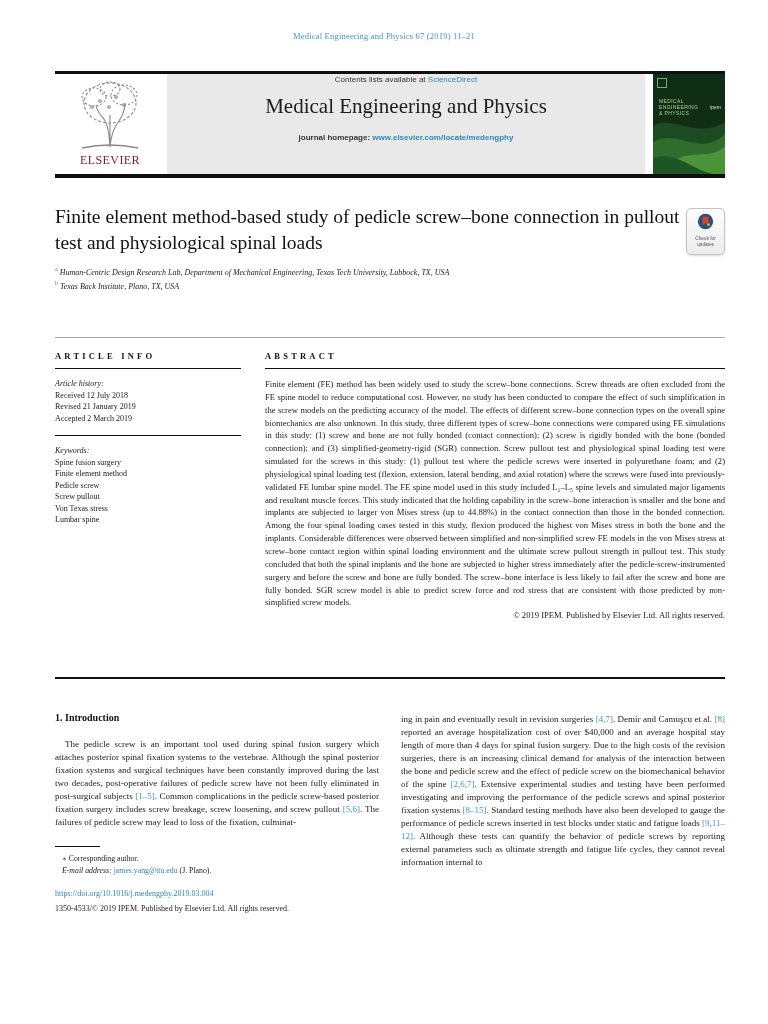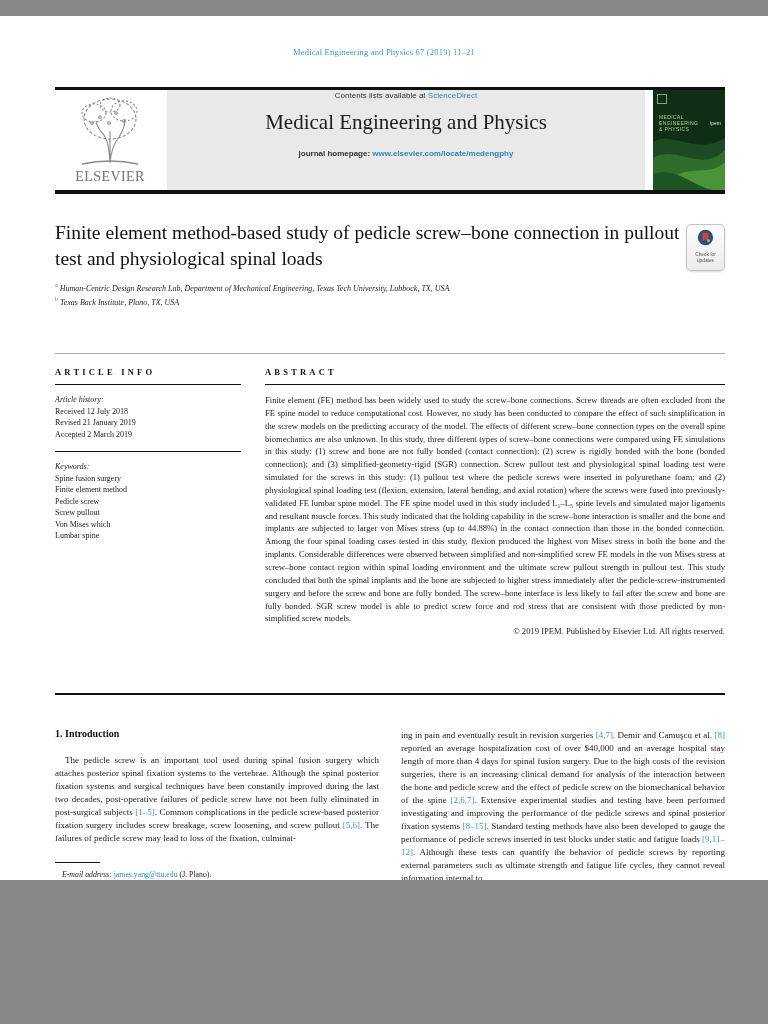--- a/index.html
+++ b/index.html
@@ -1,34 +1,34 @@
 <!DOCTYPE html>
 <html><head>
 <meta charset="utf-8">
 <style>
   html,body{margin:0;padding:0;background:#888;}
   .page{
-    position:relative;width:768px;height:864px;background:#ffffff;
+    position:relative;width:768px;height:1024px;background:#ffffff;
     font-family:"Liberation Serif","DejaVu Serif",serif;color:#1a1a1a;
-    overflow:hidden;margin:16px auto;
+    overflow:hidden;margin:0 auto;
   }
   .accent{color:#2e86b8;}
   
   .running-head{
     position:absolute;top:31px;left:0;width:100%;text-align:center;
     font-size:8.5px;color:#3f96c5;letter-spacing:.2px;
   }
   
   .header-wrap{position:absolute;left:55px;top:71px;width:670px;}
   .bar{background:#101010;width:100%;}
   .bar-top{height:3px;}
   .bar-bottom{height:4px;}
   .header-row{display:flex;align-items:stretch;height:100px;}
   .logo-area{width:110px;position:relative;padding-top:3px;box-sizing:border-box;text-align:center;}
-  .elsevier-word{font-size:14px;color:#737373;letter-spacing:.4px;margin-top:-2px;font-family:"Liberation Serif",serif;}
+  .elsevier-word{font-size:12px;color:#7f1d1d;letter-spacing:.4px;margin-top:-2px;font-family:"Liberation Serif",serif;}
   .mid-box{flex:1;background:#e9e9e9;text-align:center;padding-top:1px;box-sizing:border-box;margin-left:2px;}
   .contents-line{font-size:8px;color:#333;font-family:"Liberation Sans",sans-serif;}
   .journal-title{font-size:21px;color:#1c1c1c;margin-top:10px;font-family:"Liberation Serif",serif;}
   .homepage-line{font-size:8px;color:#333;font-family:"Liberation Sans",sans-serif;font-weight:bold;margin-top:14px;}
   .link{color:#2e86b8;text-decoration:none;cursor:pointer;}
   .cover-area{width:72px;margin-left:8px;position:relative;background:#0f2e14;height:100px;overflow:hidden;}
   .cover-title{position:absolute;left:6px;top:24px;width:40px;font-size:5px;line-height:6px;
     color:#a8d49e;font-family:"Liberation Sans",sans-serif;letter-spacing:.4px;}
   .cover-brand{position:absolute;right:4px;top:30px;font-size:5px;color:#cfe4c8;font-family:"Liberation Sans",sans-serif;}
   .cover-chip{position:absolute;left:4px;top:4px;width:8px;height:8px;border:1px solid #9fbf9a;opacity:.8;}
@@ -155,39 +155,40 @@
       <div class="ital-label">Article history:</div>
       <div class="info-line">Received 12 July 2018</div>
       <div class="info-line">Revised 21 January 2019</div>
       <div class="info-line">Accepted 2 March 2019</div>
       <div class="mid-rule"></div>
       <div class="ital-label">Keywords:</div>
       <div class="info-line">Spine fusion surgery</div>
       <div class="info-line">Finite element method</div>
       <div class="info-line">Pedicle screw</div>
       <div class="info-line">Screw pullout</div>
-      <div class="info-line">Von Mises which</div>
+      <div class="info-line">Von Texas stress</div>
       <div class="info-line">Lumbar spine</div>
     </div>
     <div class="abs-col">
       <div class="sec-head">ABSTRACT</div>
       <div class="head-rule"></div>
       <p class="abs-text">Finite element (FE) method has been widely used to study the screw–bone connections. Screw threads are often excluded from the FE spine model to reduce computational cost. However, no study has been conducted to compare the effect of such simplification in the screw models on the predicting accuracy of the model. The effects of different screw–bone connection types on the overall spine biomechanics are also unknown. In this study, three different types of screw–bone connections were compared using FE simulations in this study: (1) screw and bone are not fully bonded (contact connection); (2) screw is rigidly bonded with the bone (bonded connection); and (3) simplified-geometry-rigid (SGR) connection. Screw pullout test and physiological spinal loading test were simulated for the screws in this study: (1) pullout test where the pedicle screws were inserted in polyurethane foam; and (2) physiological spinal loading test (flexion, extension, lateral bending, and axial rotation) where the screws were fused into previously-validated FE lumbar spine model. The FE spine model used in this study included L₁–L₅ spine levels and simulated major ligaments and resultant muscle forces. This study indicated that the holding capability in the screw–bone interaction is smaller and the bone and implants are subjected to larger von Mises stress (up to 44.88%) in the contact connection than those in the bonded connection. Among the four spinal loading cases tested in this study, flexion produced the highest von Mises stress in both the bone and the implants. Considerable differences were observed between simplified and non-simplified screw FE models in the von Mises stress at screw–bone contact region within spinal loading environment and the ultimate screw pullout strength in pullout test. This study concluded that both the spinal implants and the bone are subjected to higher stress immediately after the pedicle-screw-instrumented surgery and before the screw and bone are fully bonded. The screw–bone interface is less likely to fail after the screw and bone are fully bonded. SGR screw model is able to predict screw force and rod stress that are consistent with those predicted by non-simplified screw models.</p>
       <div class="copyright-line">© 2019 IPEM. Published by Elsevier Ltd. All rights reserved.</div>
     </div>
   </div>
 
   <div class="rule-b"></div>
 
   <div class="columns">
     <div class="col col-left">
       <h2 class="intro-heading">1. Introduction</h2>
       <p class="para para-indent"><span>The pedicle screw is an important tool used during spinal fusion surgery which attaches posterior spinal fixation systems to the vertebrae. Although the spinal posterior fixation systems and surgical techniques have been constantly improved during the last two decades, post-operative failures of pedicle screw have not been fully eliminated in post-surgical subjects </span><span class="cite">[1–5]</span><span>. Common complications in the pedicle screw-based posterior fixation surgery includes screw breakage, screw loosening, and screw pullout </span><span class="cite">[5,6]</span><span>. The failures of pedicle screw may lead to loss of the fixation, culminat-</span></p>
       <div class="footnote">
         <div class="fn-rule"></div>
+        <div class="fn-line"><span class="marker">∗</span> <span>Corresponding author.</span></div>
         <div class="fn-line"><i>E-mail address:</i> <span class="accent">james.yang@ttu.edu</span> <span>(J. Plano).</span></div>
         <div class="doi-line">https://doi.org/10.1016/j.medengphy.2019.03.004</div>
         <div class="issn-line">1350-4533/© 2019 IPEM. Published by Elsevier Ltd. All rights reserved.</div>
       </div>
     </div>
     <div class="col col-right">
       <p class="para"><span>ing in pain and eventually result in revision surgeries </span><span class="cite">[4,7]</span><span>. Demir and Camuşcu et al. </span><span class="cite">[8]</span><span> reported an average hospitalization cost of over $40,000 and an average hospital stay length of more than 4 days for spinal fusion surgery. Due to the high costs of the revision surgeries, there is an increasing clinical demand for analysis of the interaction between the bone and pedicle screw and the effect of pedicle screw on the biomechanical behavior of the spine </span><span class="cite">[2,6,7]</span><span>. Extensive experimental studies and testing have been performed investigating and improving the performance of the pedicle screws and spinal posterior fixation systems </span><span class="cite">[8–15]</span><span>. Standard testing methods have also been developed to gauge the performance of pedicle screws inserted in test blocks under static and fatigue loads </span><span class="cite">[9,11–12]</span><span>. Although these tests can quantify the behavior of pedicle screws by reporting external parameters such as ultimate strength and fatigue life cycles, they cannot reveal information internal to</span></p>
     </div>
   </div>
 

